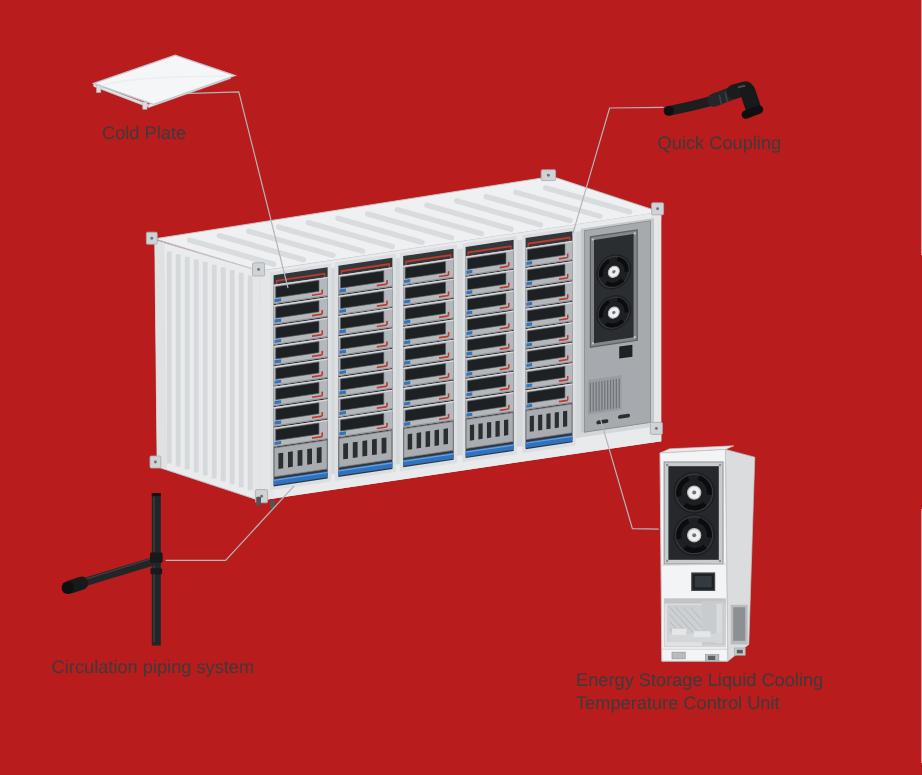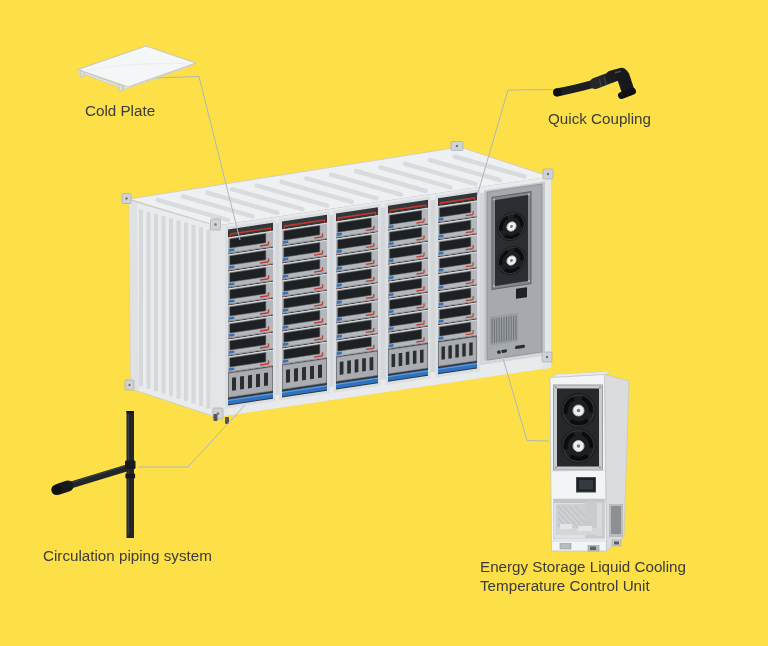--- a/index.html
+++ b/index.html
@@ -1,17 +1,17 @@
 <!DOCTYPE html>
 <html><head>
 <meta charset="utf-8">
 <style>
   html,body{margin:0;padding:0;background:#ffffff;}
   body{font-family:"Liberation Sans","DejaVu Sans",sans-serif;}
-  .stage{position:relative;width:768px;height:646px;background:#fde047;overflow:hidden;}
+  .stage{position:relative;width:768px;height:646px;background:#b91c1c;overflow:hidden;}
   svg{display:block;}
   text{font-family:"Liberation Sans","DejaVu Sans",sans-serif;}
 </style>
 </head>
 <body>
 
 <div class="stage">
 <svg width="768" height="646" viewBox="0 0 768 646">
 
   <defs>

